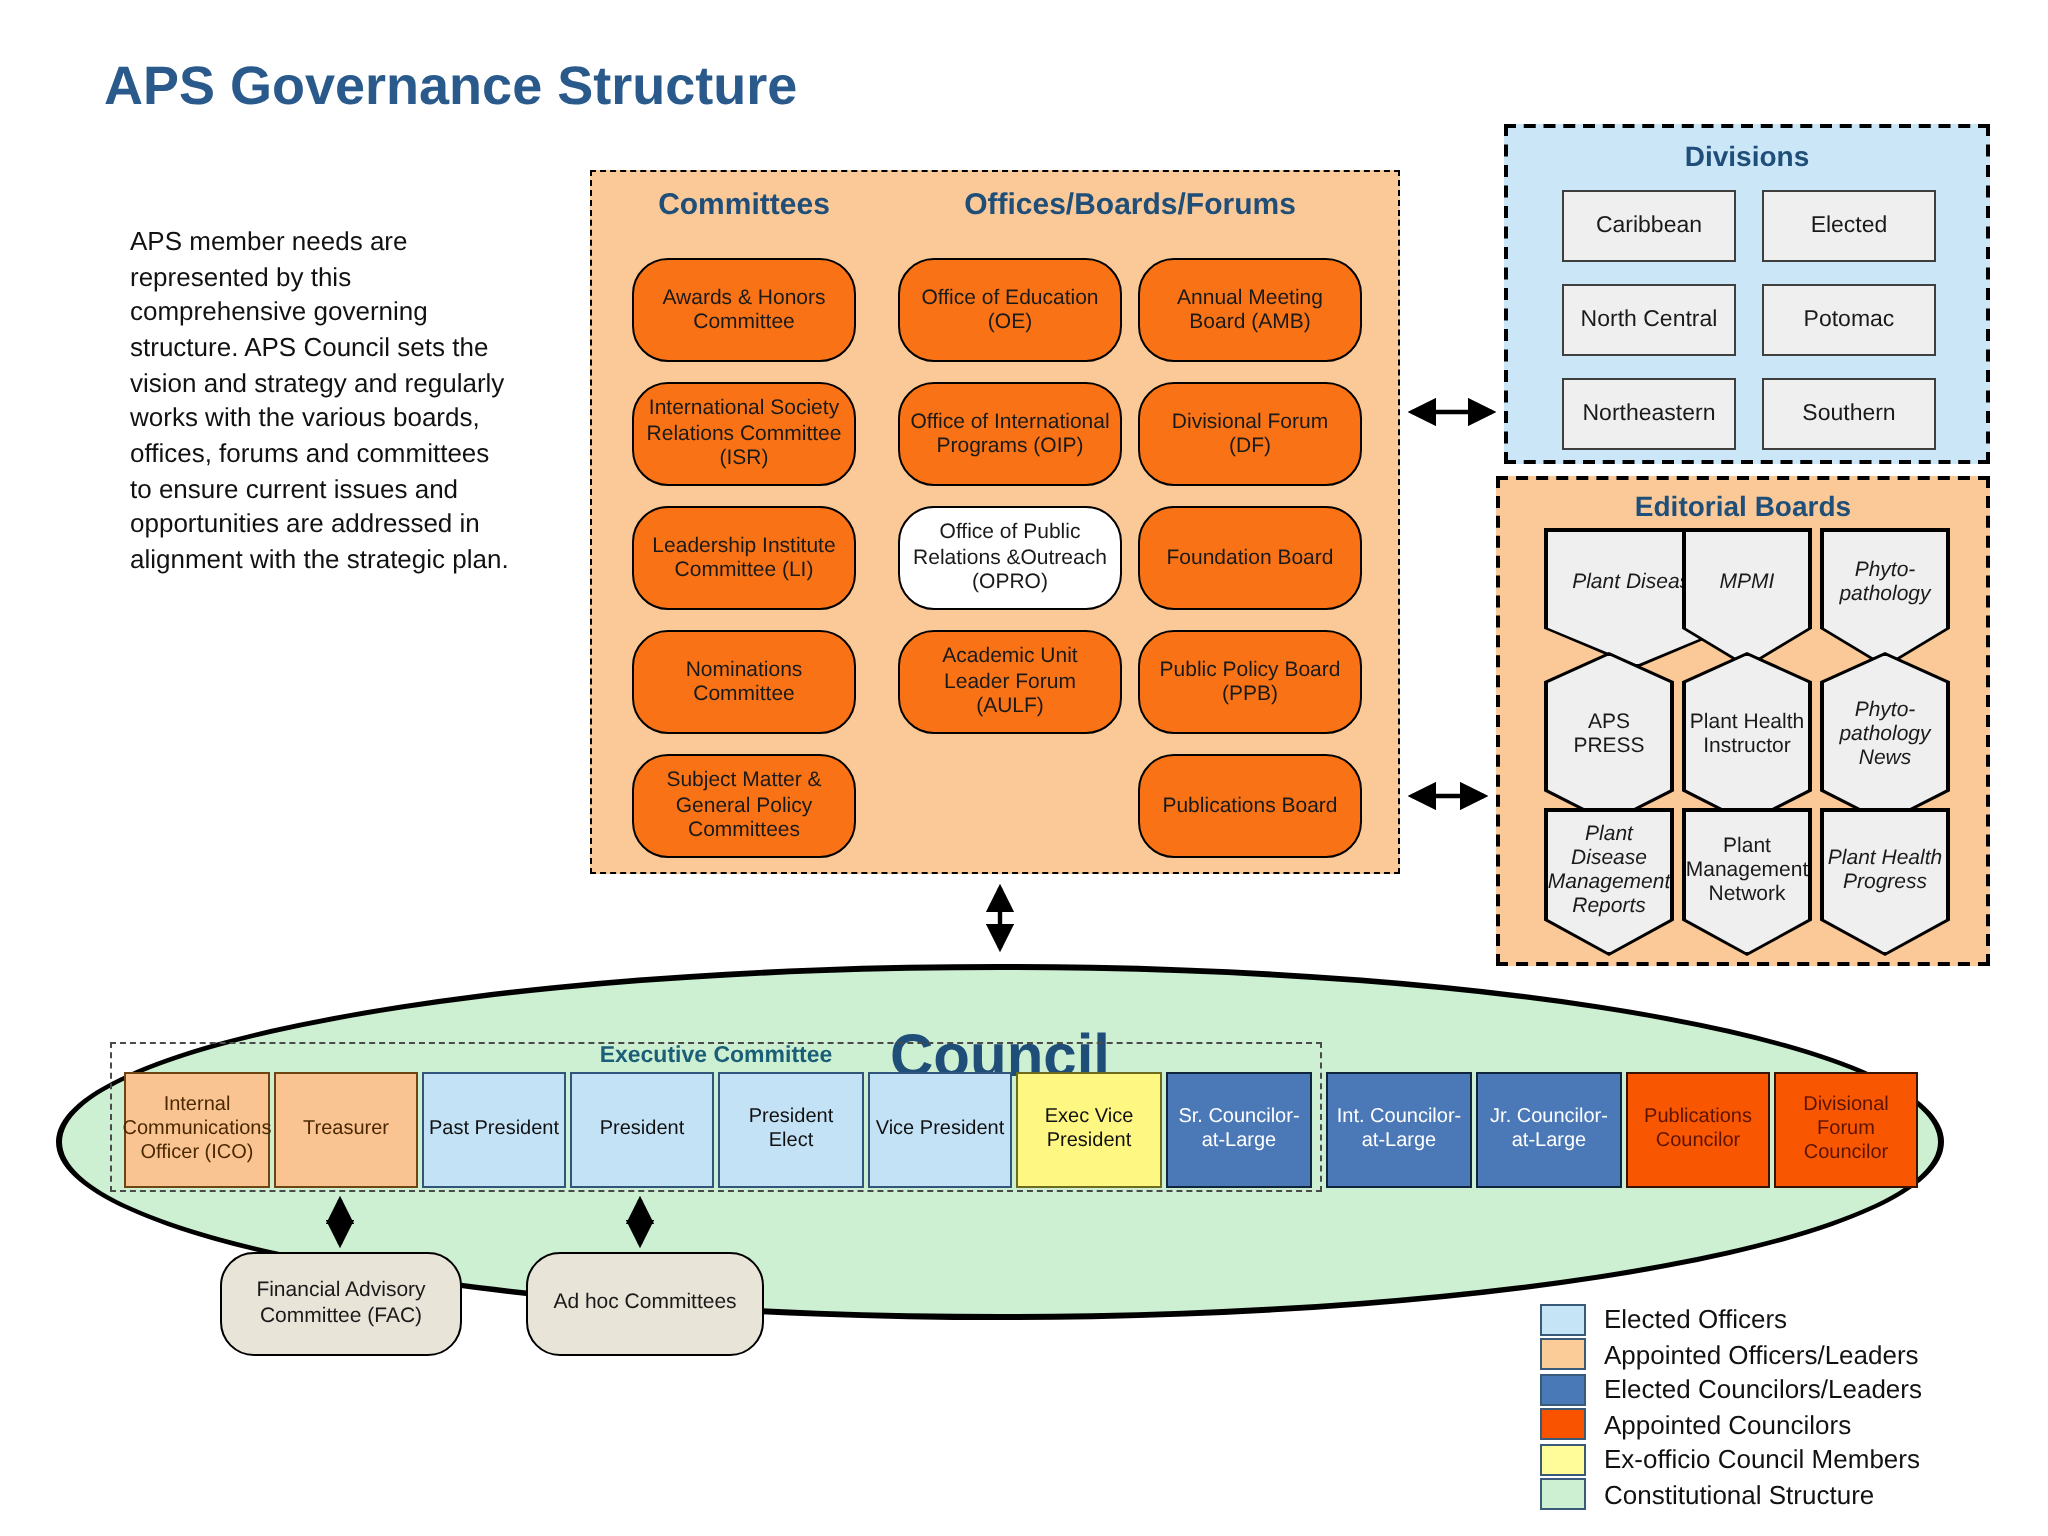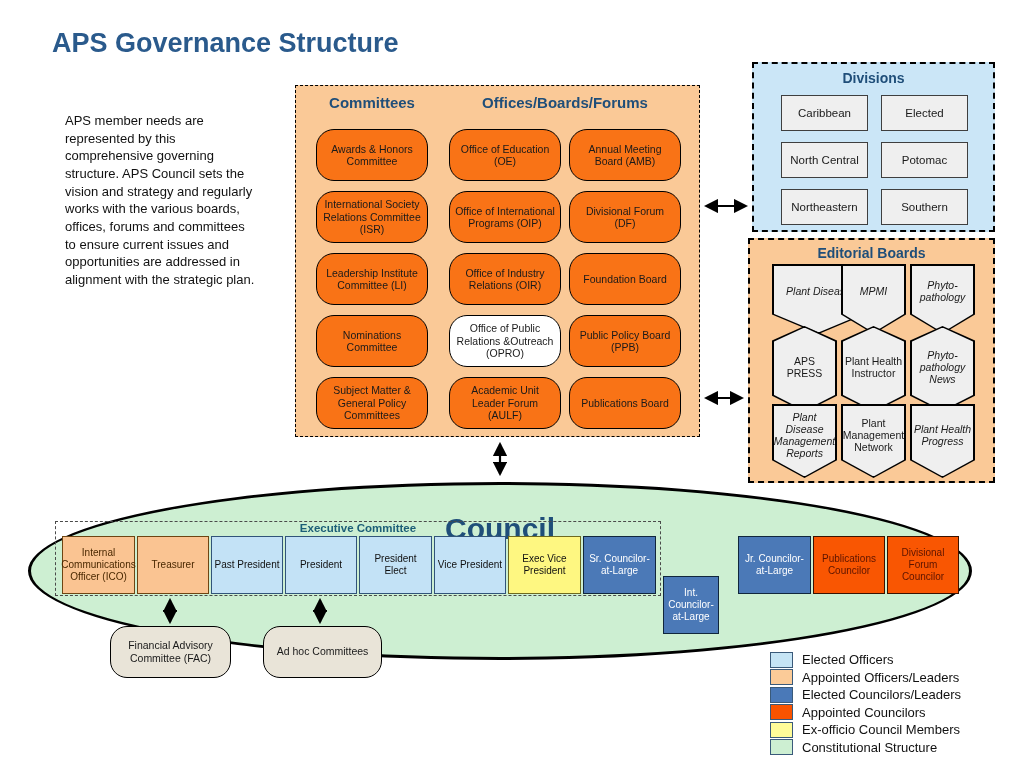--- a/index.html
+++ b/index.html
@@ -113,23 +113,20 @@
         </div>
     </div>
 
     <div class="col" style="left:153px;">
       <div class="rrect">
           <span>Office of Education (OE)</span>
         </div>
       <div class="rrect">
           <span>Office of International Programs (OIP)</span>
         </div>
-      <div class="rrect">
-          <span>Office of Industry Relations (OIR)</span>
-        </div>
       <div class="rrect white-fill">
           <span>Office of Public Relations &amp;Outreach (OPRO)</span>
         </div>
       <div class="rrect">
           <span>Academic Unit Leader Forum (AULF)</span>
         </div>
     </div>
 
     <div class="col" style="left:273px;">
       <div class="rrect">
@@ -246,21 +243,21 @@
     </div>
   <div class="member m-elected" style="left: 434px; width: 72px; background-color: rgb(195, 226, 246);">
       <span>Vice President</span>
     </div>
   <div class="member m-exofficio" style="left: 508px; width: 73px; background-color: rgb(254, 247, 129);">
       <span>Exec Vice President</span>
     </div>
   <div class="member m-councilor" style="left: 583px; width: 73px; background-color: rgb(75, 121, 183);">
       <span>Sr. Councilor-at-Large</span>
     </div>
-  <div class="member m-councilor" style="left: 663px; width: 56px; background-color: rgb(75, 121, 183); margin-top: 40px;">
+  <div class="member m-councilor" style="left: 663px; width: 73px; background-color: rgb(75, 121, 183);">
       <span>Int. Councilor-at-Large</span>
     </div>
   <div class="member m-councilor" style="left: 738px; width: 73px; background-color: rgb(75, 121, 183);">
       <span>Jr. Councilor-at-Large</span>
     </div>
   <div class="member m-appointed-councilor" style="left: 813px; width: 72px; background-color: rgb(249, 86, 2);">
       <span>Publications Councilor</span>
     </div>
   <div class="member m-appointed-councilor" style="left: 887px; width: 72px; background-color: rgb(249, 86, 2);">
       <span>Divisional Forum Councilor</span>

